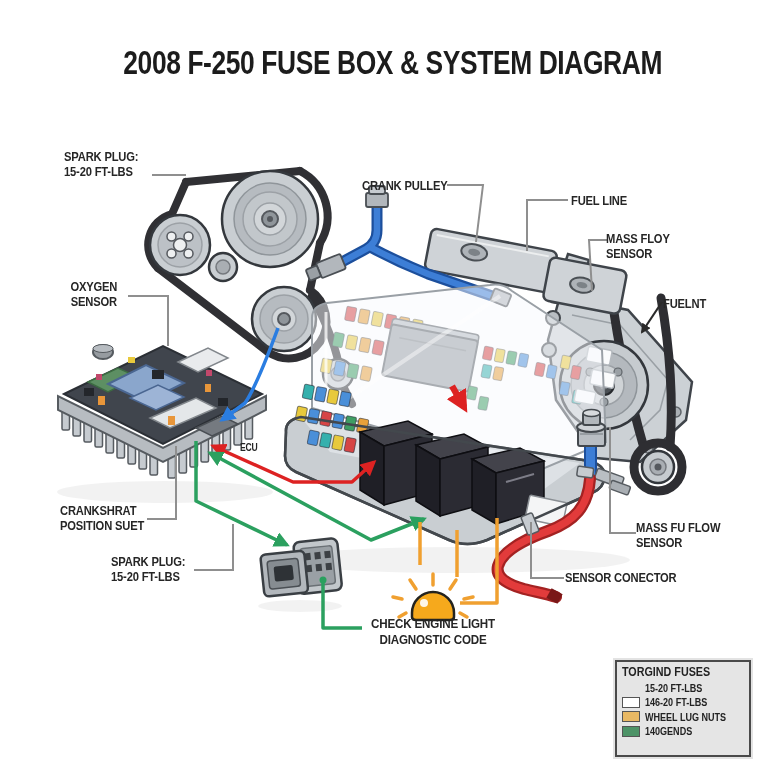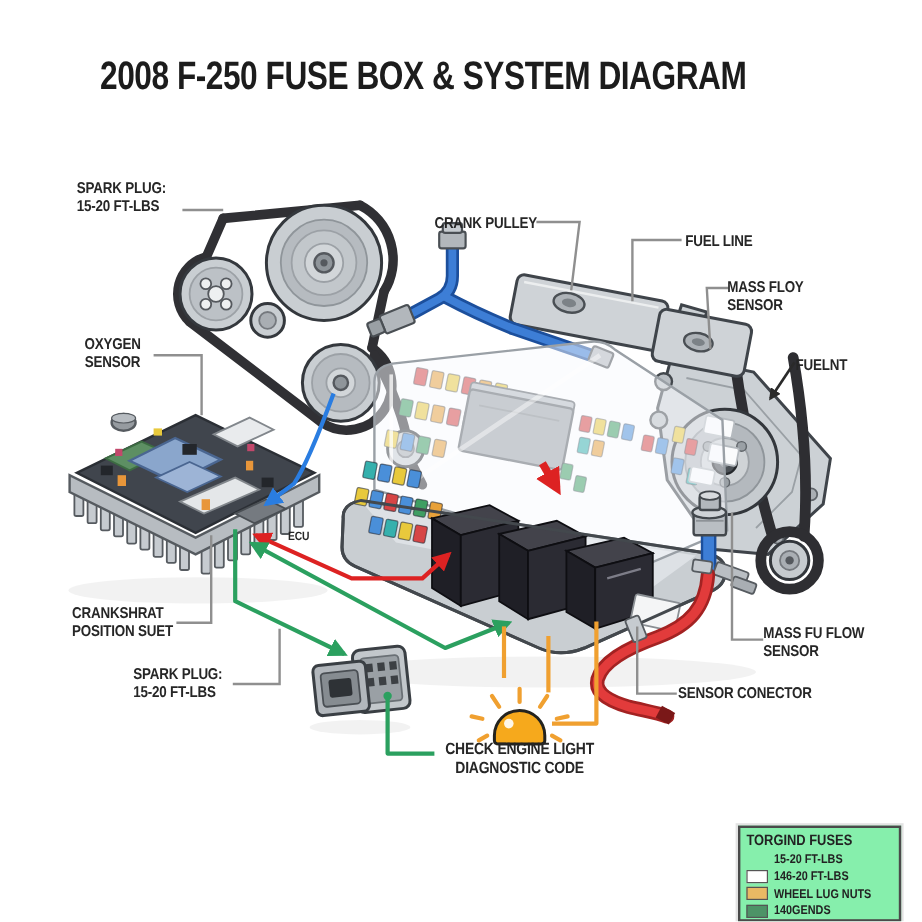--- a/index.html
+++ b/index.html
@@ -1,28 +1,28 @@
 <!DOCTYPE html>
 <html><head>
 <meta charset="utf-8">
 <style>
   html,body{margin:0;padding:0;background:#fff;}
   .stage{position:relative;width:768px;height:768px;background:#ffffff;overflow:hidden;
          font-family:"Liberation Sans", sans-serif;}
-  .title-wrap{position:absolute;left:0;top:44px;width:705px;text-align:center;}
+  .title-wrap{position:absolute;left:0;top:44px;width:705px;text-align:center;padding-left:40px;}
   .title-wrap span{display:inline-block;font-size:33px;font-weight:700;letter-spacing:-0.5px;
          color:#1c1c1c;transform:scaleX(0.8);transform-origin:center top;white-space:nowrap;}
   .lbl{position:absolute;font-weight:700;font-size:13px;line-height:15px;color:#262626;
        white-space:pre-line;transform:scaleX(0.86);transform-origin:left top;letter-spacing:-0.2px;}
   .lbl.center{text-align:center;}
   .lbl.small{font-size:10px;line-height:11px;}
   .lbl.big{font-size:13.5px;line-height:16px;}
   svg{position:absolute;left:0;top:0;}
-  .legend{position:absolute;left:615px;top:660px;width:122px;background:#86efac;
-          border:2px solid #4a4a4a;box-shadow:0 0 0 2px #e3e3e3;padding:3px 5px 1px 5px;margin-top:28px;}
+  .legend{position:absolute;left:615px;top:660px;width:122px;background:#e5e5e5;
+          border:2px solid #4a4a4a;box-shadow:0 0 0 2px #e3e3e3;padding:3px 5px 18px 5px;}
   .legend-title{font-weight:700;font-size:12.5px;color:#222;}
   .legend-title .cond,.legend-label .cond{display:inline-block;transform:scaleX(0.86);
           transform-origin:left center;white-space:nowrap;}
   .legend-row{display:flex;align-items:center;gap:5px;margin-top:2.5px;}
   .legend-label{font-weight:700;font-size:10.5px;color:#222;}
   .swatch{width:16px;height:9px;border:1.5px solid #555;flex:0 0 auto;background:#fff;}
 </style>
 </head>
 <body>
 

